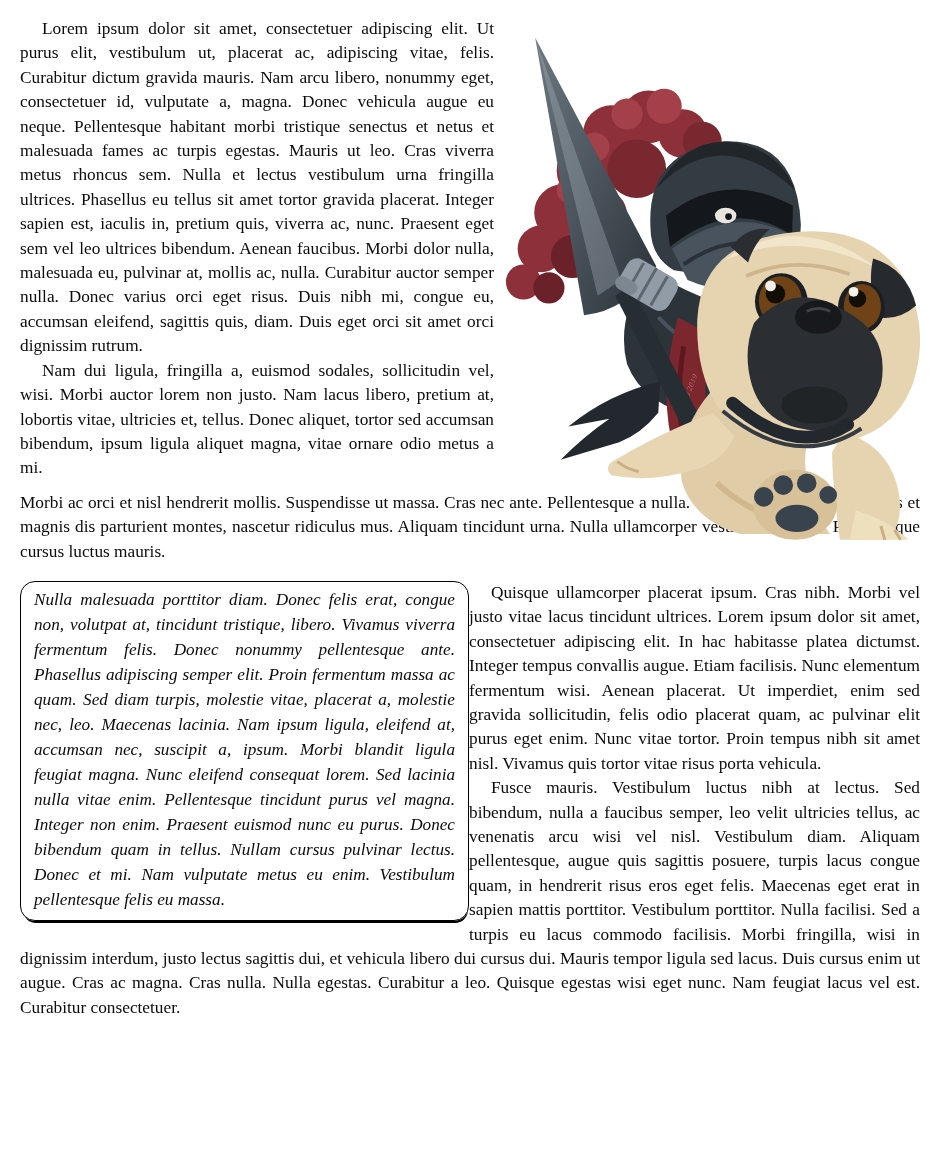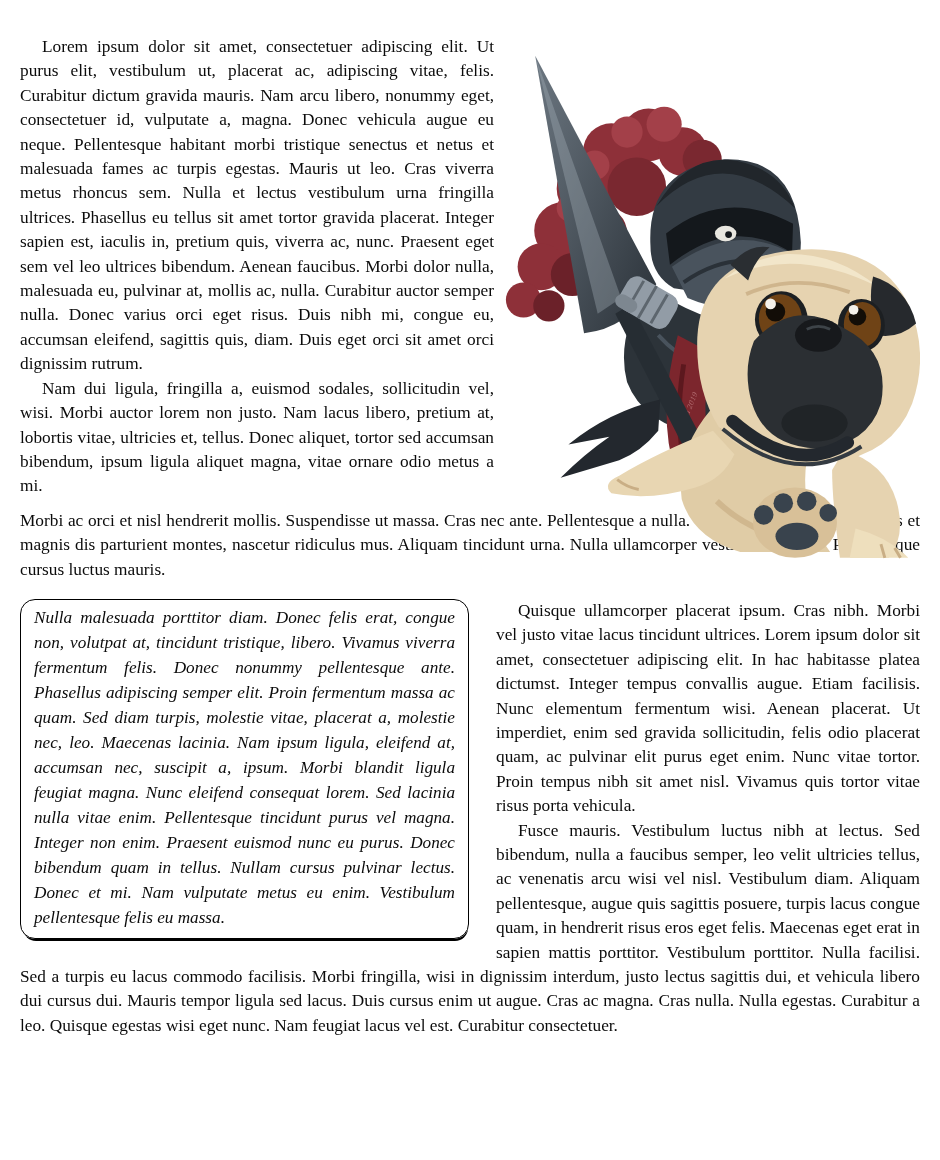--- a/index.html
+++ b/index.html
@@ -3,31 +3,31 @@
 <meta charset="utf-8">
 <style>
   html,body{margin:0;padding:0;background:#ffffff;}
   body{
     width:940px;height:1160px;
     font-family:"Liberation Serif", serif;
     color:#0b0b0b;
     -webkit-font-smoothing:antialiased;
     overflow:hidden;
   }
-  .page{position:relative;width:900px;margin:0 auto;padding-top:35px;}
+  .page{position:relative;width:900px;margin:0 auto;padding-top:17px;}
   p{margin:0;font-size:17.3px;line-height:24.4px;text-align:justify;}
   .indent{text-indent:22px;}
   .top{position:relative;min-height:536px;}
   .col{width:474px;}
   .illu{position:absolute;top:2px;left:482px;width:418px;height:526px;}
   .full{margin-top:10px;}
   .bottom{margin-top:17px;}
   .bottom::after{content:"";display:block;clear:both;}
   .note-box{
-    float:left;width:421px;margin-right:27px;margin-bottom:10px;
+    float:left;width:421px;margin-bottom:10px;
     border:1.7px solid #000;border-radius:15px;
     padding:5px 13px 8px 13px;
     box-shadow:1px 4px 0 -2px #000;
   }
   .note-box p{font-style:italic;font-size:17.2px;line-height:25px;}
   svg text{font-family:"DejaVu Serif", serif;font-style:italic;}
 </style>
 </head>
 <body>
 

